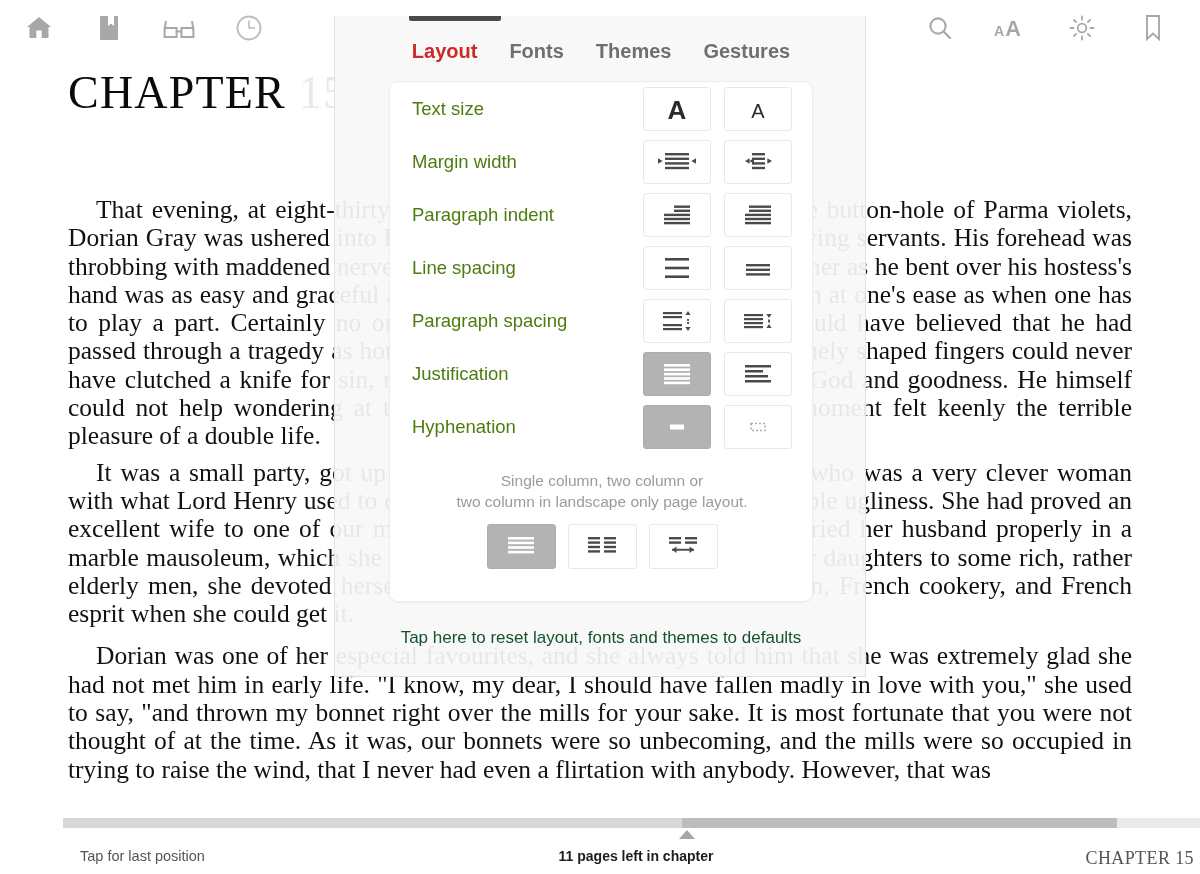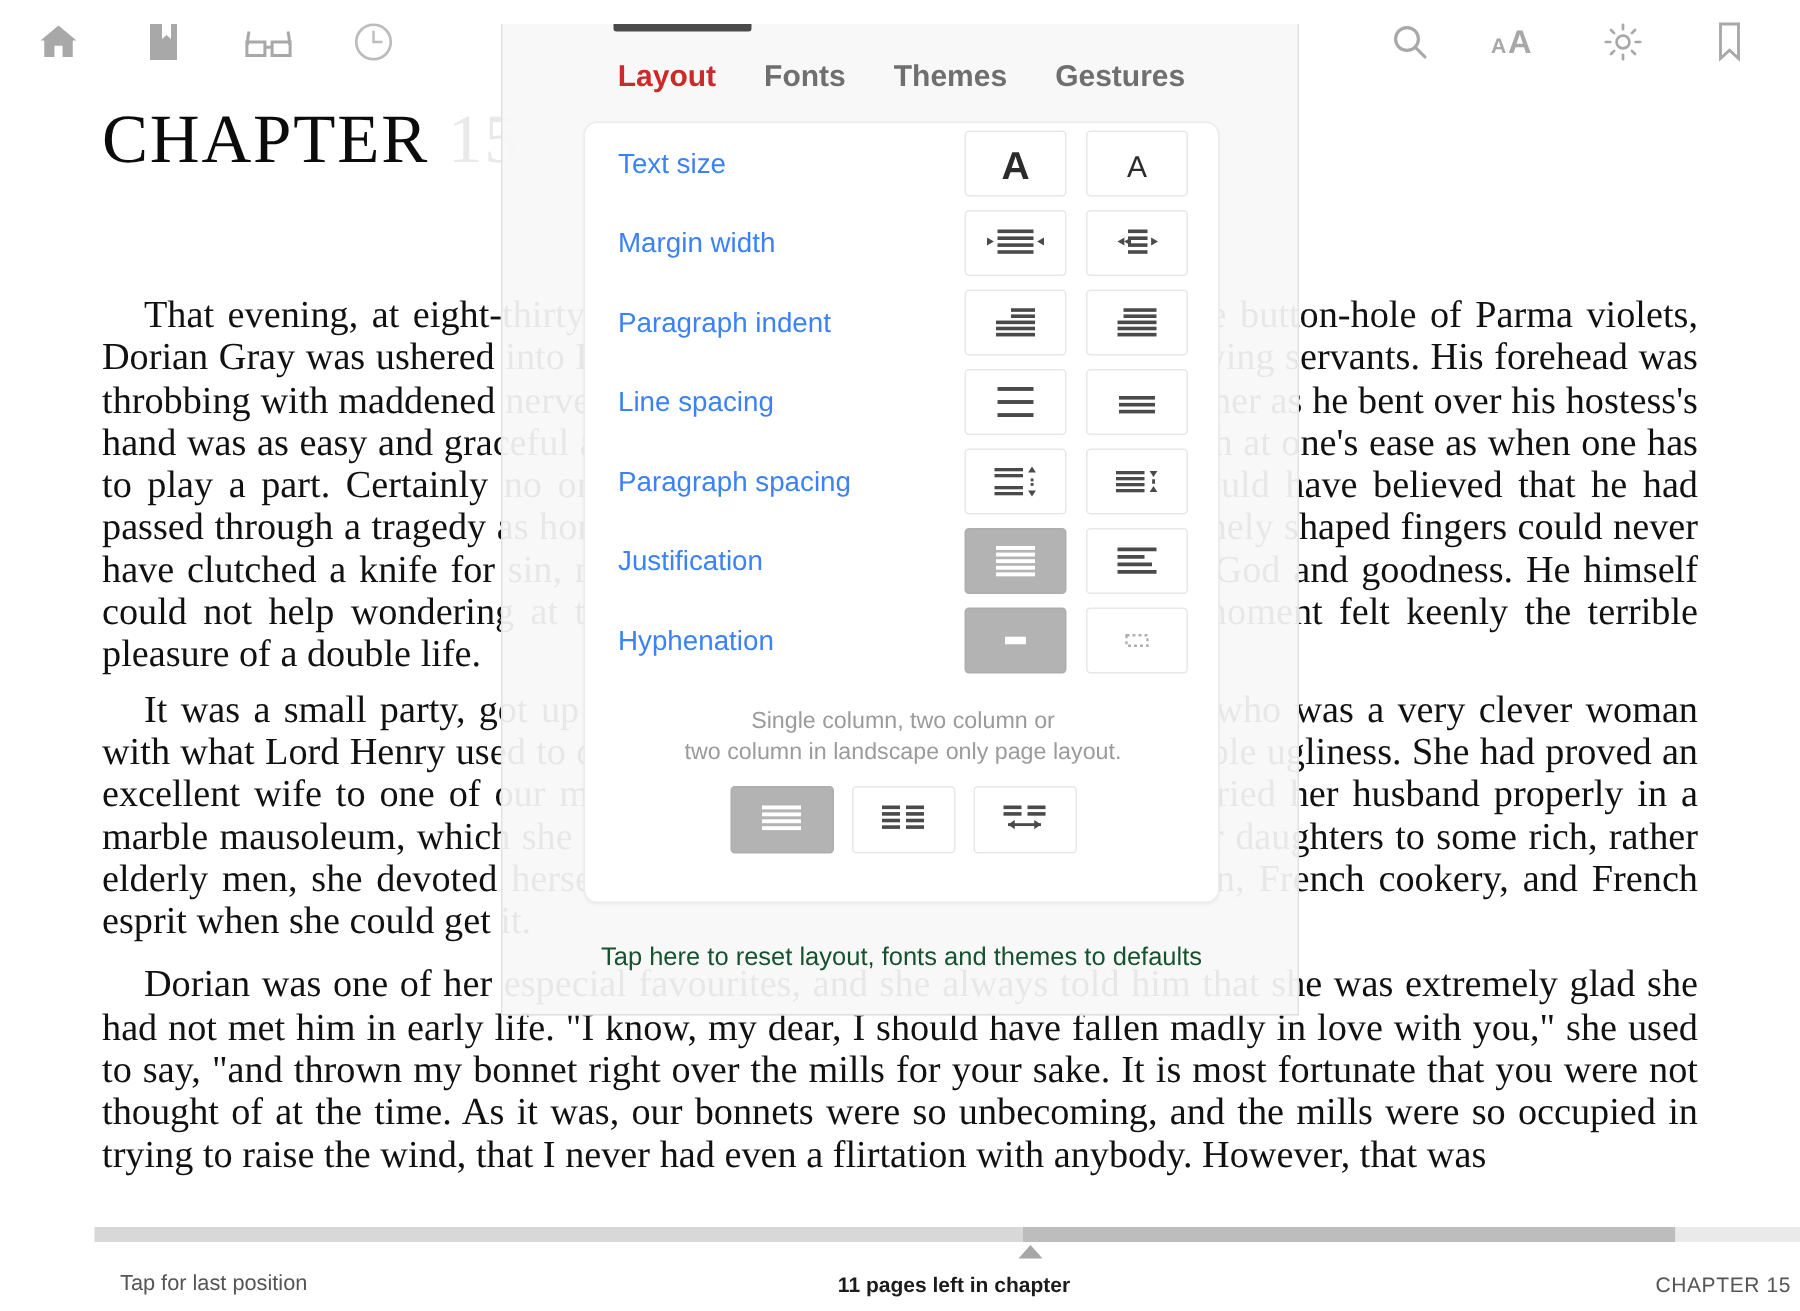--- a/index.html
+++ b/index.html
@@ -70,21 +70,21 @@
   .panel {
     position: absolute; left: 54px; top: 65px; width: 424px; height: 521px;
     background: #fff; border: 1px solid #ececec; border-radius: 9px;
     box-shadow: 0 1px 2px rgba(0,0,0,.04);
   }
   .rows { position: absolute; left: 0; top: 0; width: 424px; }
   .row {
     display: flex; align-items: center; height: 53px;
     padding-left: 22px;
   }
-  .row-label { font-size: 18.5px; color: #3b82f6; flex: 1; }
+  .row-label { font-size: 18.5px; color: #4d7c0f; flex: 1; }
   .btn-pair { display: flex; gap: 13px; padding-right: 22px; }
   .sq {
     width: 68px; height: 44px; border: 1px solid #e8e8e8; border-radius: 3px;
     background: #fff; display: flex; align-items: center; justify-content: center;
     cursor: pointer;
   }
   .sq.sel { background: #b3b3b3; border-color: #adadad; }
   .sq svg { display: block; }
 
   .colhint {
@@ -114,21 +114,21 @@
   .seg2 { background: #bdbdbd; }
   .seg3 { background: #eaeaea; }
   .marker {
     position: absolute; left: 643px; top: 26px;
     width: 0; height: 0; border-left: 8px solid transparent; border-right: 8px solid transparent;
     border-bottom: 9px solid #a6a6a6;
   }
   .bottom-text { position: absolute; top: 44px; width: 1200px; height: 24px; }
   .bt-left { position: absolute; left: 44px; font-size: 14.5px; color: #555; cursor: pointer; }
   .bt-center { position: absolute; left: 0; width: 1200px; text-align: center; font-size: 14px; font-weight: bold; color: #1c1c1c; }
-  .bt-right { position: absolute; right: 42px; font-size: 14px; color: #555; letter-spacing: .4px; }
+  .bt-right { position: absolute; right: 42px; font-size: 18px; color: #555; letter-spacing: .4px; font-family: Liberation Serif, serif; }
 </style>
 </head>
 <body>
 
 <div id="root">
 
   <div class="page">
     <div class="book-title">The Picture of Dorian Gray</div>
 
     <div class="chapter-head">

